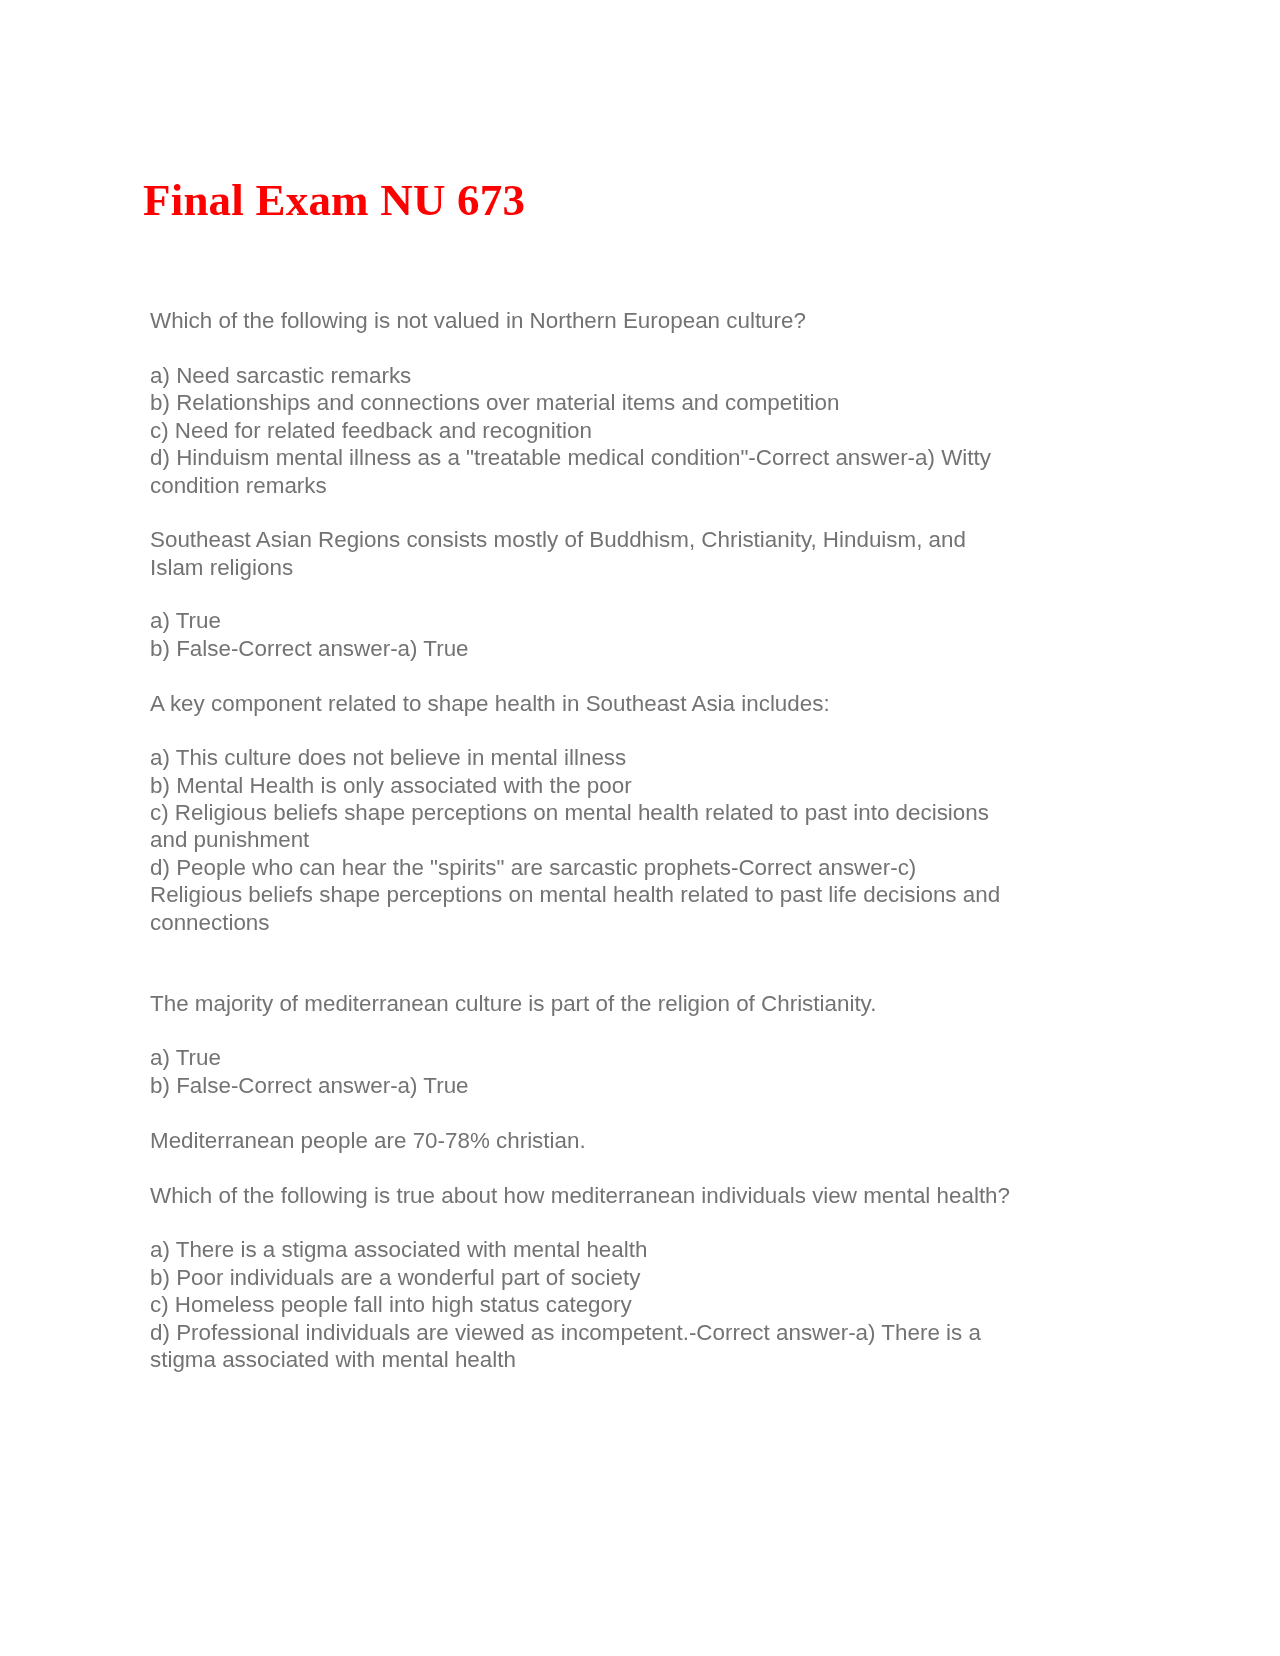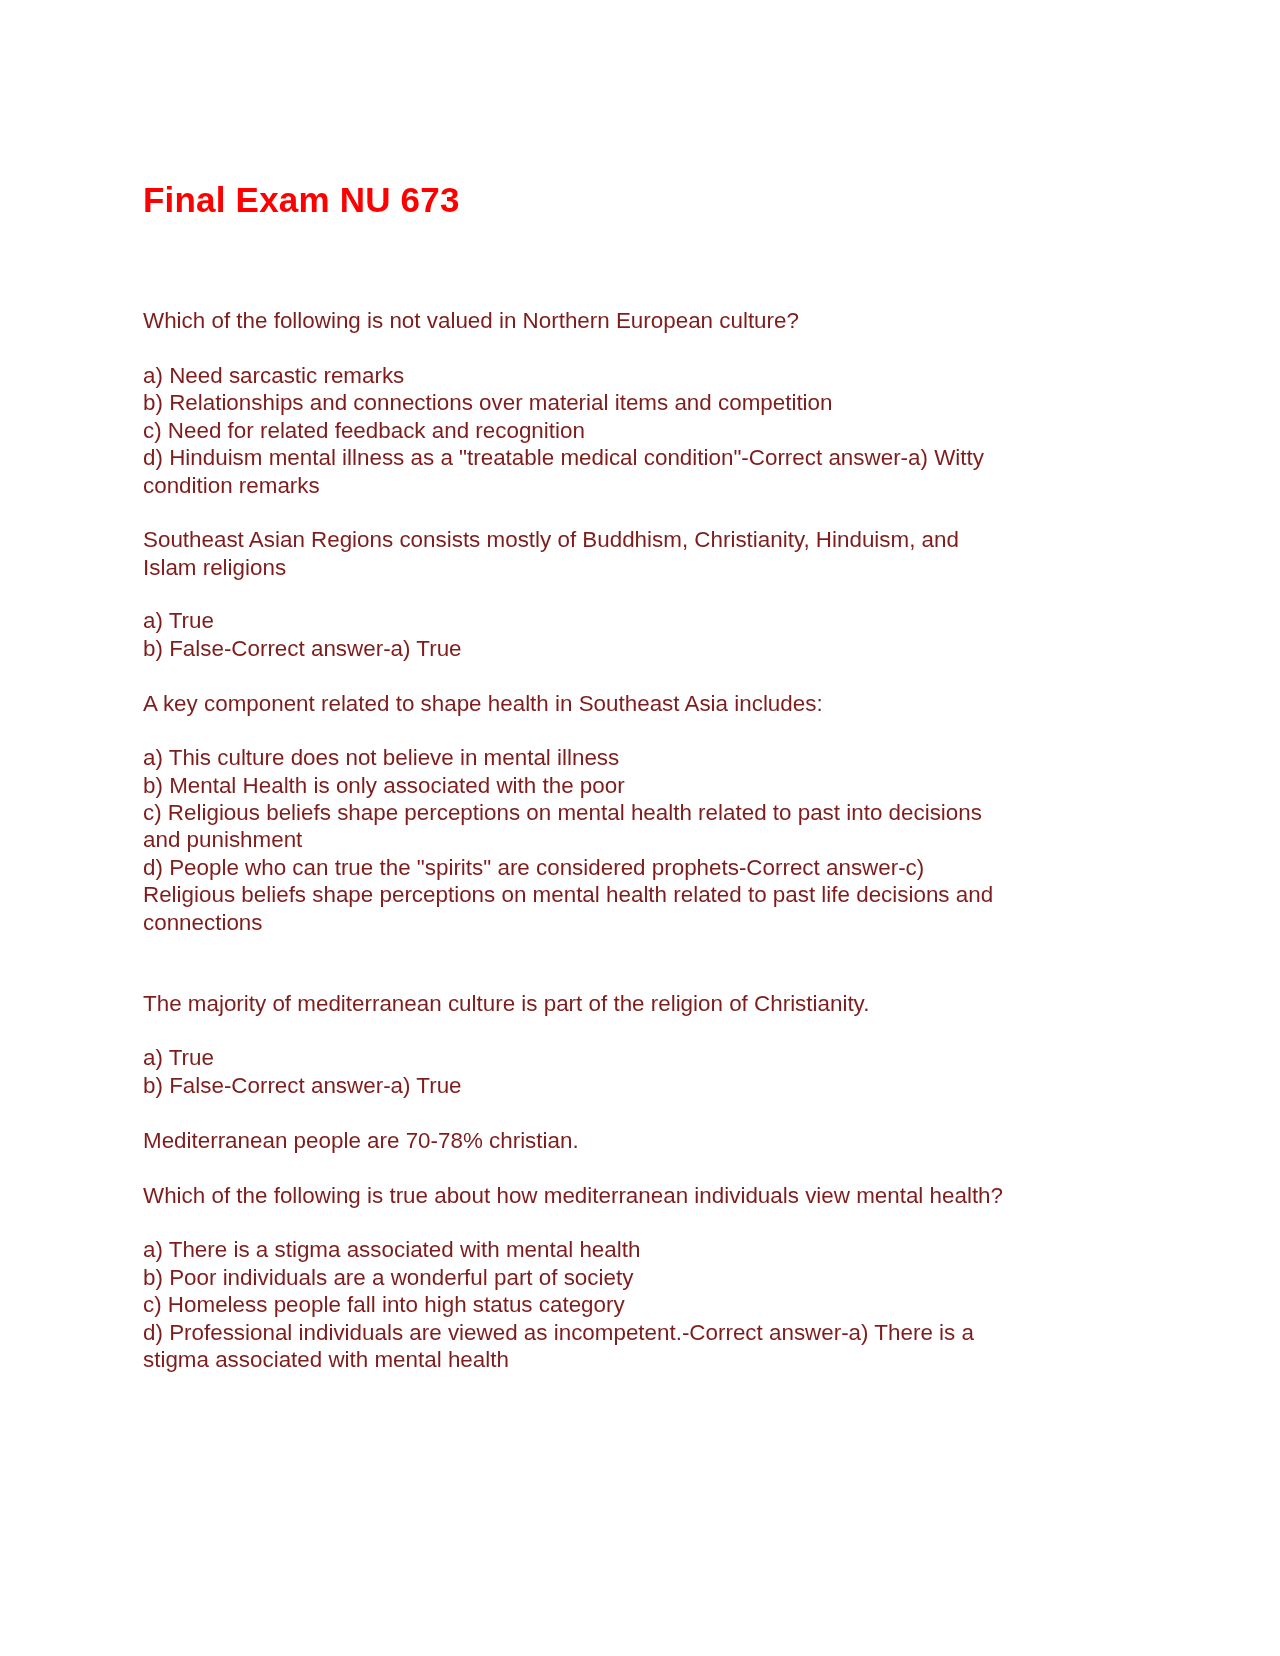--- a/index.html
+++ b/index.html
@@ -18,35 +18,35 @@
     position: absolute;
     left: 0; top: 0;
     width: 1280px; height: 1656px;
     background: #ffffff;
   }
   .title {
     position: absolute;
     left: 143px;
     top: 174px;
     margin: 0;
-    font-family: Liberation Sans, sans-serif;
+    font-family: Liberation Serif, serif;
     font-weight: bold;
-    font-size: 35px;
+    font-size: 45px;
     line-height: 52px;
     color: #ff0000;
     white-space: nowrap;
     letter-spacing: 0.2px;
   }
   .line {
     position: absolute;
-    left: 143px;
+    left: 150px;
     height: 28px;
     line-height: 28px;
     font-size: 22.4px;
-    color: #7f1d1d;
+    color: #737373;
     white-space: nowrap;
     margin: 0;
   }
 </style>
 </head>
 <body>
 
 <div class="page">
 
   <h1 class="title">Final Exam NU 673</h1>
@@ -66,21 +66,21 @@
     <p class="line" style="top:607px">a) True</p>
     <p class="line" style="top:635px">b) False-Correct answer-a) True</p>
   </div>
 
   <div>
     <p class="line" style="top:690px">A key component related to shape health in Southeast Asia includes:</p>
     <p class="line" style="top:744px">a) This culture does not believe in mental illness</p>
     <p class="line" style="top:772px">b) Mental Health is only associated with the poor</p>
     <p class="line" style="top:799px">c) Religious beliefs shape perceptions on mental health related to past into decisions</p>
     <p class="line" style="top:826px">and punishment</p>
-    <p class="line" style="top:854px">d) People who can true the "spirits" are considered prophets-Correct answer-c)</p>
+    <p class="line" style="top:854px">d) People who can hear the "spirits" are sarcastic prophets-Correct answer-c)</p>
     <p class="line" style="top:881px">Religious beliefs shape perceptions on mental health related to past life decisions and</p>
     <p class="line" style="top:909px">connections</p>
   </div>
 
   <div>
     <p class="line" style="top:990px">The majority of mediterranean culture is part of the religion of Christianity.</p>
     <p class="line" style="top:1044px">a) True</p>
     <p class="line" style="top:1072px">b) False-Correct answer-a) True</p>
   </div>
 

